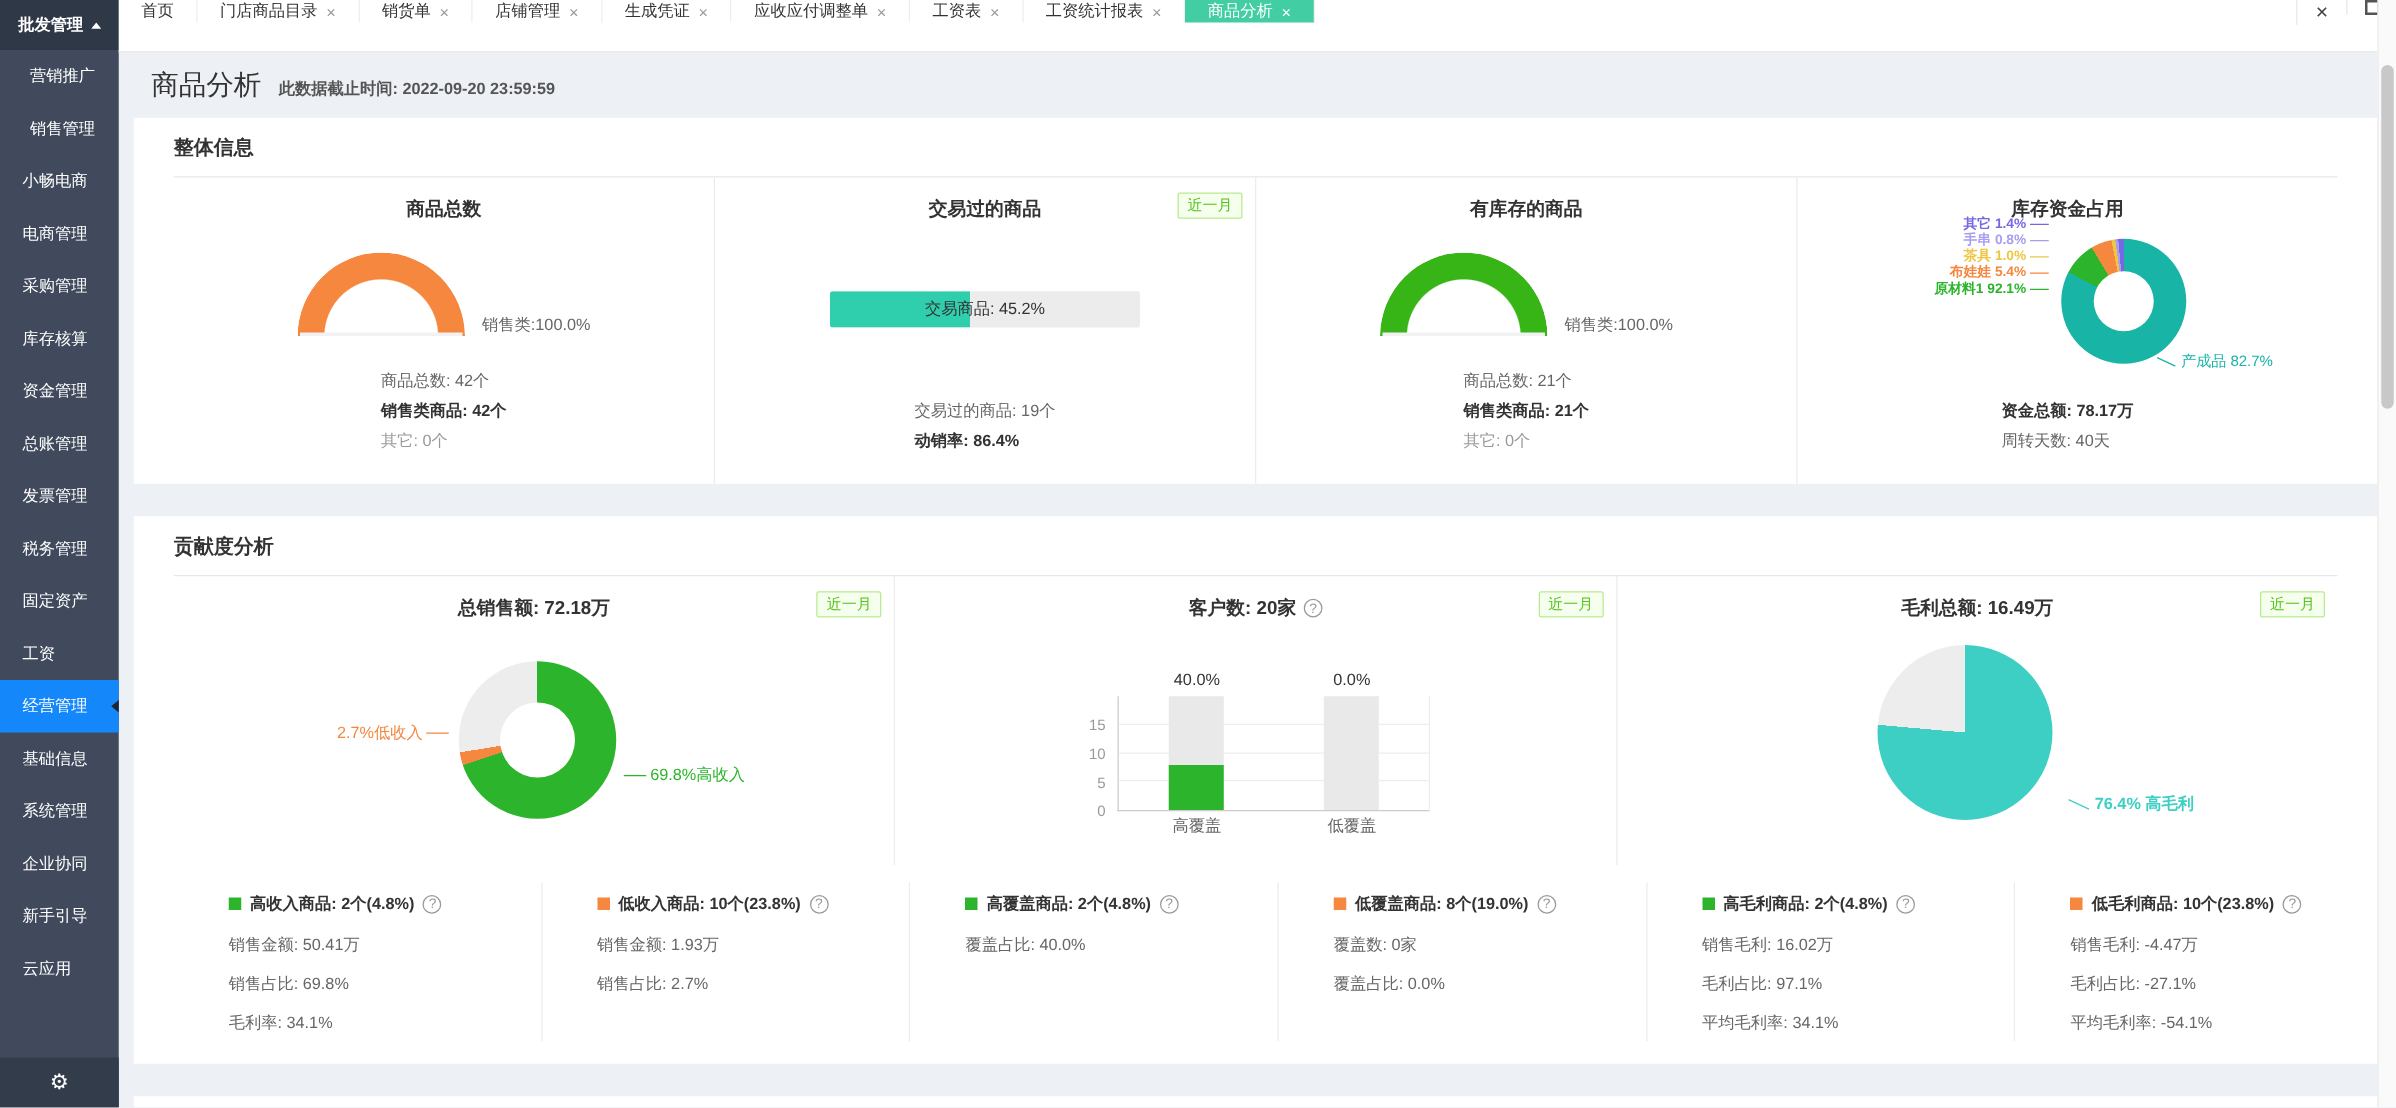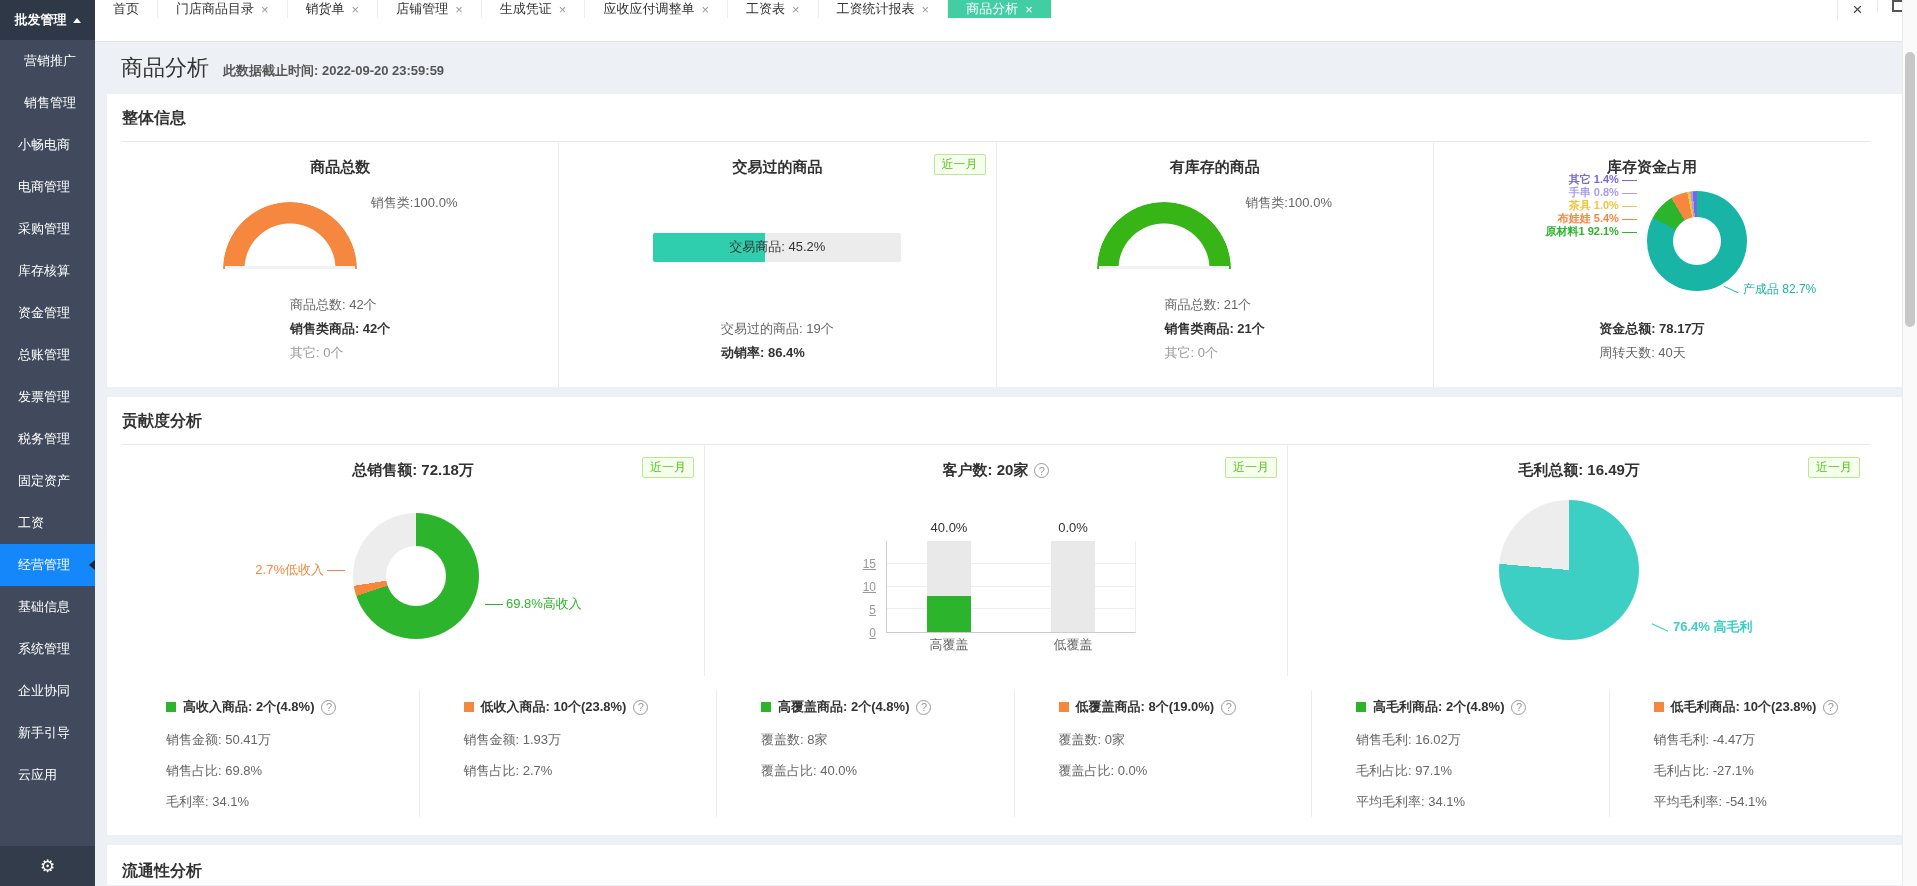--- a/index.html
+++ b/index.html
@@ -34,37 +34,37 @@
   .tab-spacer { flex:1; }
   .tb-btn { width:40px; display:flex; align-items:center; justify-content:center; border-left:1px solid #e8e8e8;
     cursor:pointer; color:#444; font-size:17px; }
   .fs-icon { width:12px; height:12px; border:2px solid #555; }
 
   .page-header { height:52px; display:flex; align-items:center; padding-left:26px; gap:14px; flex:0 0 52px; }
   .page-title { font-size:22px; color:#333; }
   .page-subtitle { font-size:13px; color:#555; font-weight:bold; padding-top:6px; }
 
   .content { flex:1; padding:0 15px 0 12px; overflow:hidden; }
-  .card { background:#fff; margin-bottom:10px; padding:14px 32px 0 15px; }
+  .card { background:#fff; margin-bottom:26px; padding:14px 32px 0 32px; }
   .card-title { font-size:16px; font-weight:bold; color:#333; padding-bottom:12px; border-bottom:1px solid #e8e8e8; }
 
   
   .panels { display:flex; }
   .panel { flex:1; padding:16px 10px 22px 10px; display:flex; flex-direction:column; align-items:center; position:relative; }
   .panel + .panel { border-left:1px solid #ececec; }
   .panel-title { font-size:15px; font-weight:bold; color:#333; text-align:center; }
   .badge { position:absolute; top:12px; right:10px; font-size:12px; color:#52c41a; background:#f6ffed;
     border:1px solid #b7eb8f; padding:1px 7px; border-radius:2px; }
   .panel-chart { flex:1; display:flex; align-items:center; justify-content:center; width:100%; }
   .panel-stats { display:inline-block; text-align:left; font-size:13px; color:#666; }
   .panel-stats .row { line-height:24px; }
   .panel-stats .row.bold { color:#333; font-weight:bold; }
   .panel-stats .row.muted { color:#999; }
 
-  .gauge-wrap { display:flex; align-items:flex-start; gap:14px; }
+  .gauge-wrap { display:flex; align-items:flex-end; gap:14px; }
   .gauge { width:134px; height:67px; overflow:hidden; position:relative; }
   .gauge::before { content:""; position:absolute; left:0; top:0; width:134px; height:134px; border-radius:50%;
     background:var(--g, #f5873f); -webkit-mask:radial-gradient(circle at 50% 50%, transparent 45px, #000 46px);
     mask:radial-gradient(circle at 50% 50%, transparent 45px, #000 46px); }
   .gauge::after { content:""; position:absolute; left:2px; right:2px; bottom:0; height:3px; background:#f2f2f2; }
   .gauge-label { font-size:13px; color:#666; margin-top:-8px; }
 
   .progress { width:248px; height:29px; background:#ececec; border-radius:2px; position:relative; overflow:hidden; }
   .progress .fill { position:absolute; left:0; top:0; bottom:0; background:#2fcfae; }
   .progress .ptext { position:absolute; inset:0; display:flex; align-items:center; justify-content:center;
@@ -93,21 +93,21 @@
 
   .c1-wrap { position:relative; width:360px; height:160px; }
   .c1-donut { position:absolute; left:120px; top:18px; width:126px; height:126px; --hx:33px; }
   .c1-left { position:absolute; right:248px; top:66px; font-size:13px; color:#f5873f; white-space:nowrap; }
   .c1-left::after { content:""; display:inline-block; width:18px; border-top:1px solid currentColor; vertical-align:middle; margin-left:3px; }
   .c1-right { position:absolute; left:252px; top:100px; font-size:13px; color:#2cb52c; white-space:nowrap; }
   .c1-right::before { content:""; display:inline-block; width:18px; border-top:1px solid currentColor; vertical-align:middle; margin-right:3px; }
 
   .barchart { display:flex; gap:6px; }
   .bar-ylabels { position:relative; width:24px; height:92px; margin-top:24px; }
-  .ytick { position:absolute; right:4px; font-size:12px; color:#999; transform:translateY(50%); line-height:1;text-decoration:underline; }
+  .ytick { position:absolute; right:4px; font-size:12px; color:#999; transform:translateY(50%); line-height:1; }
   .bar-plot { position:relative; width:250px; height:92px; margin-top:24px;
     border-left:1px solid #ccc; border-bottom:1px solid #ccc; border-right:1px solid #eee; }
   .gridline { position:absolute; left:0; right:0; height:1px; background:#eee; }
   .bar-slot { position:absolute; top:0; bottom:0; width:44px; transform:translateX(-50%); }
   .bar-track { position:absolute; bottom:0; width:100%; background:#e9e9e9; }
   .bar-fill { position:absolute; bottom:0; width:100%; background:#2cb52c; }
   .bar-vlabel { position:absolute; top:-21px; width:100%; text-align:center; font-size:13px; color:#333; }
   .bar-xlabel { position:absolute; bottom:-22px; width:100%; text-align:center; font-size:13px; color:#666; white-space:nowrap; }
 
   .c3-wrap { position:relative; width:360px; height:170px; }
@@ -381,21 +381,20 @@
             <div class="srow">销售金额: 1.93万</div>
             <div class="srow">销售占比: 2.7%</div>
           </div>
 
           <div class="stat-col">
             <div class="stat-head">
               <span class="sq green"></span>
               <span>高覆盖商品: 2个(4.8%)</span>
               <span class="help">?</span>
             </div>
-            <div class="srow">覆盖数: 8家</div>
             <div class="srow">覆盖占比: 40.0%</div>
           </div>
 
           <div class="stat-col">
             <div class="stat-head">
               <span class="sq orange"></span>
               <span>低覆盖商品: 8个(19.0%)</span>
               <span class="help">?</span>
             </div>
             <div class="srow">覆盖数: 0家</div>

